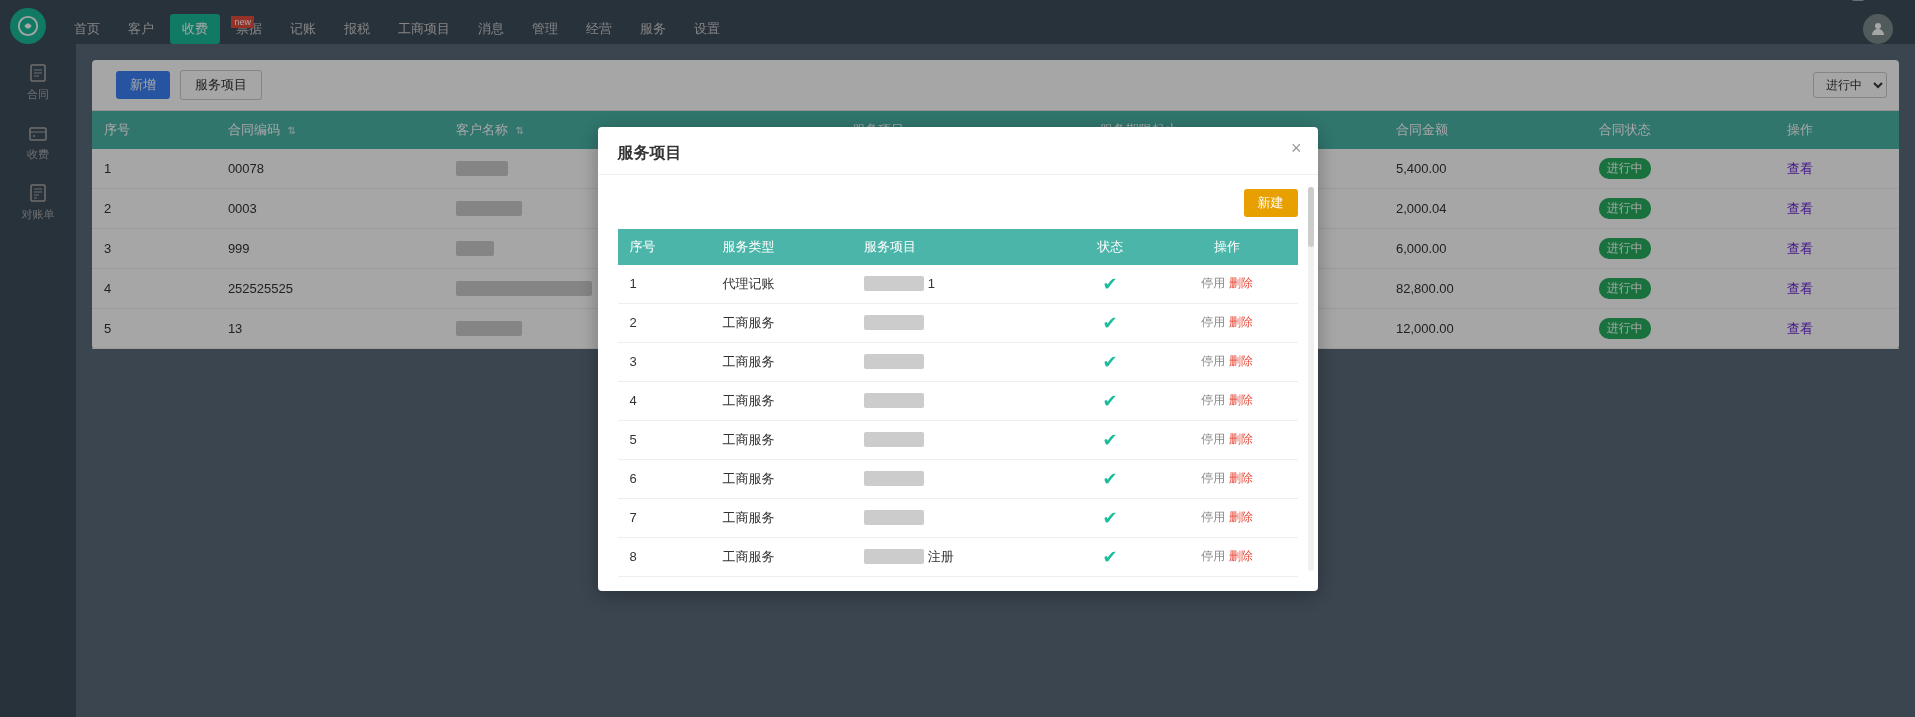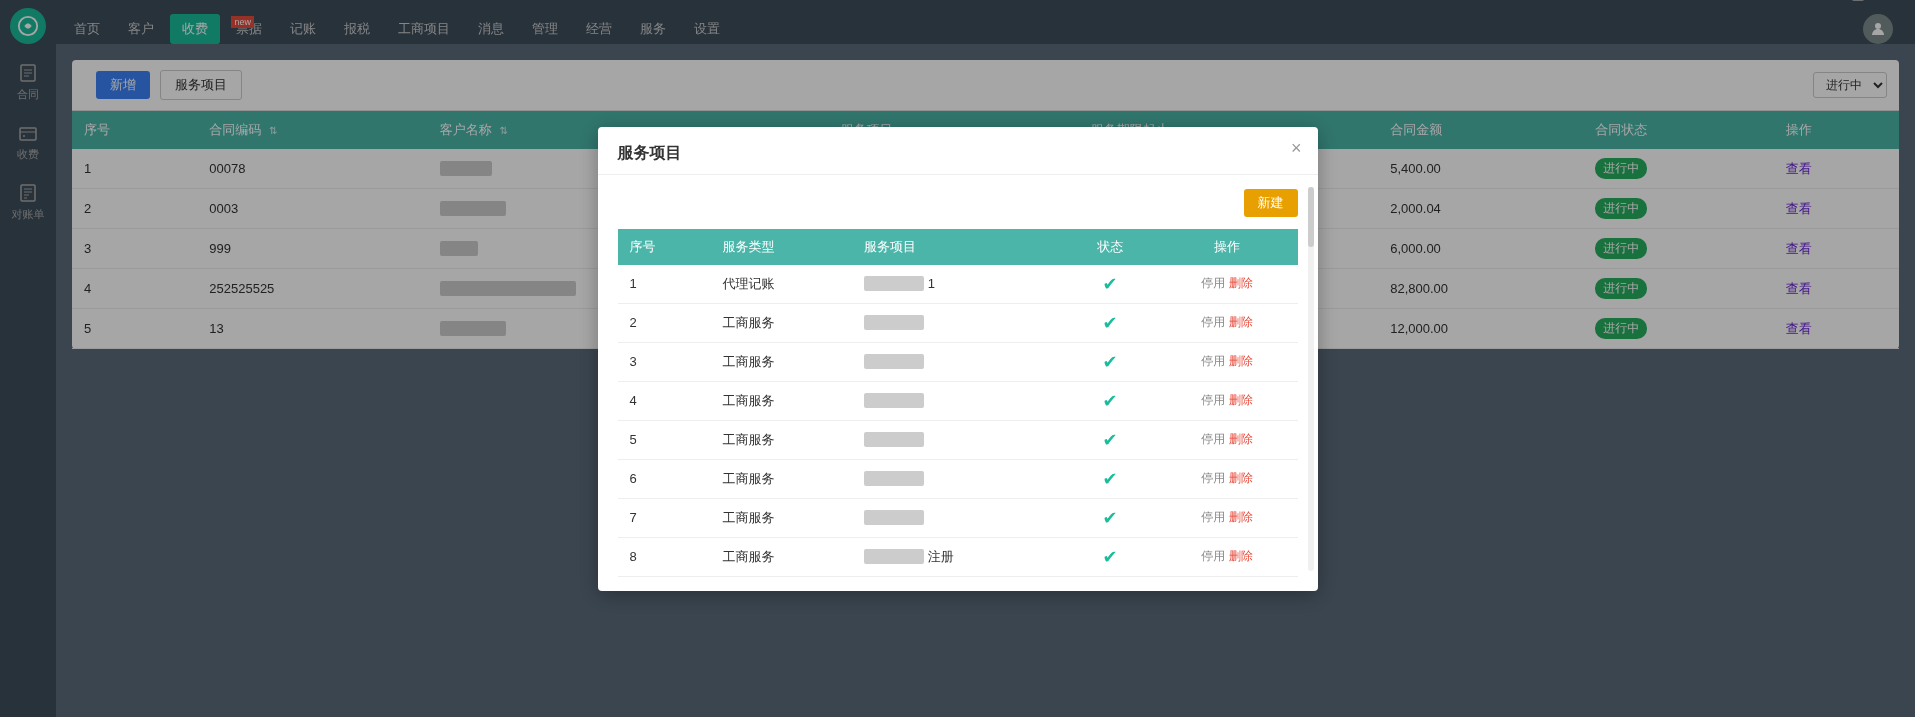--- a/index.html
+++ b/index.html
@@ -61,21 +61,21 @@
     }
 
     
     .main-layout {
       display: flex;
       height: calc(100vh - 44px);
     }
 
     
     .sidebar {
-      width: 56px;
+      width: 76px;
       background: #3d4d5a;
       display: flex;
       flex-direction: column;
       align-items: center;
       padding-top: 10px;
       gap: 4px;
     }
     .sidebar-item {
       width: 52px;
       display: flex;

